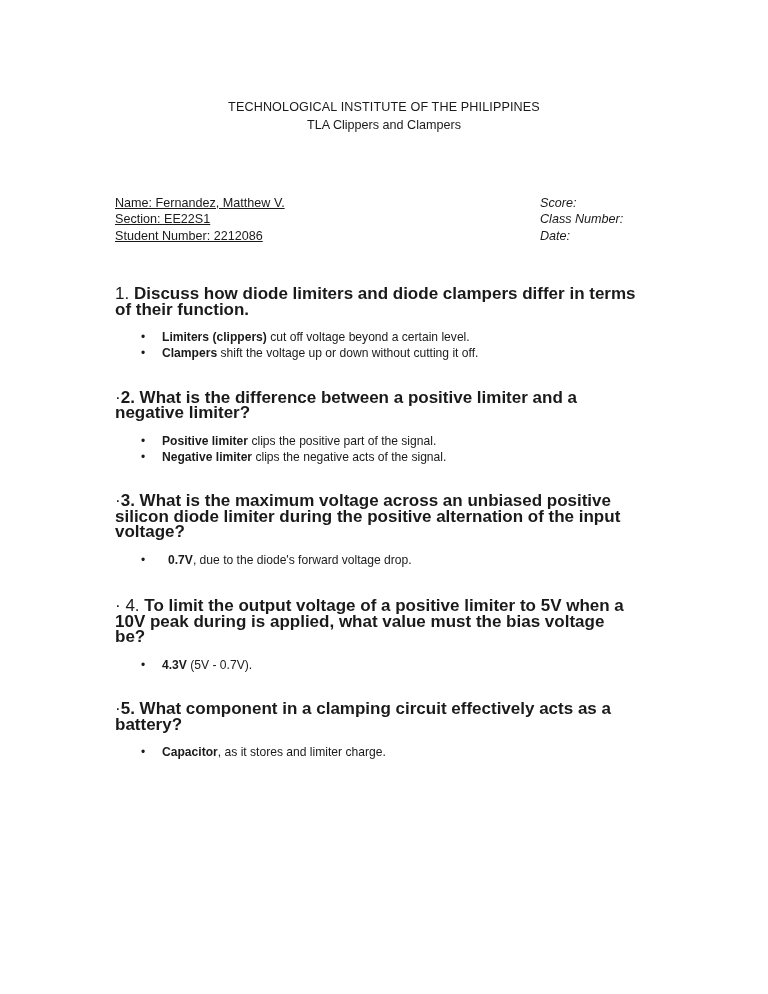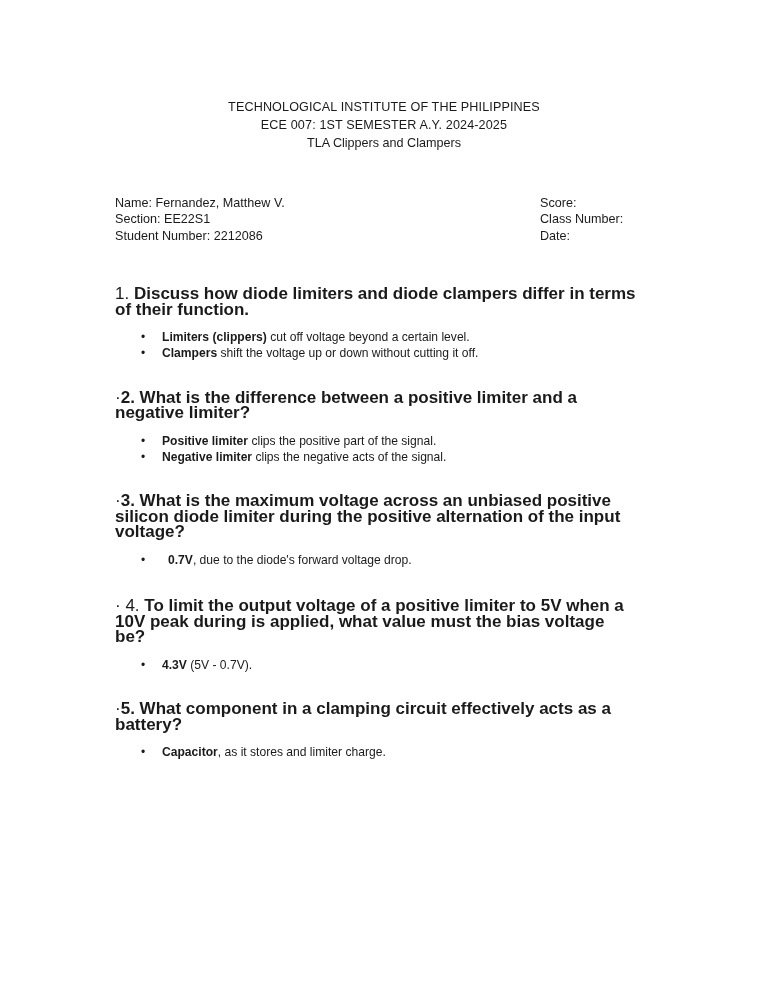--- a/index.html
+++ b/index.html
@@ -57,25 +57,27 @@
     position: relative;
     height: 16.3px;
     line-height: 16.3px;
     font-size: 12.6px;
     white-space: nowrap;
   }
   .info-left {
     position: absolute;
     left: 0;
     top: 0;
+    text-decoration: underline;
   }
   .info-right {
     position: absolute;
     left: 425px;
     top: 0;
+    font-style: italic;
   }
 
   
   .qa-body {
     position: absolute;
     left: 115px;
     top: 270px;
     width: 522px;
   }
 
@@ -129,21 +131,20 @@
   .gap-q4 { margin-top: 30px; }
   .gap-q5 { margin-top: 28px; }
 </style>
 </head>
 <body>
 
 <div class="page">
 
   <div class="doc-header">
     <span class="hline">TECHNOLOGICAL INSTITUTE OF THE PHILIPPINES</span>
-    <span class="hline">ECE 007: 1ST SEMESTER A.Y. 2024-2025</span>
     <span class="hline subject">TLA Clippers and Clampers</span>
   </div>
 
   <div class="info-block">
     <div class="info-row">
       <span class="info-left">Name: Fernandez, Matthew V.</span>
       <span class="info-right">Score:</span>
     </div>
     <div class="info-row">
       <span class="info-left">Section: EE22S1</span>

